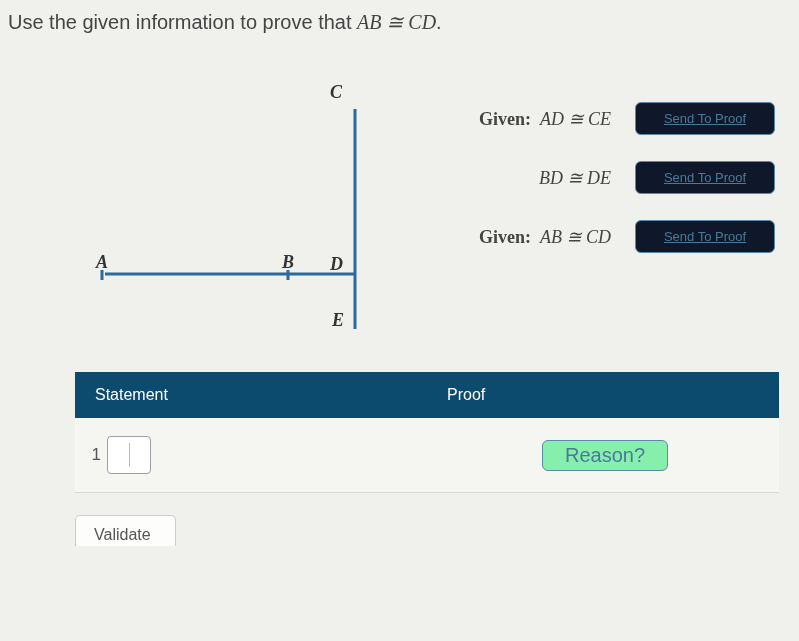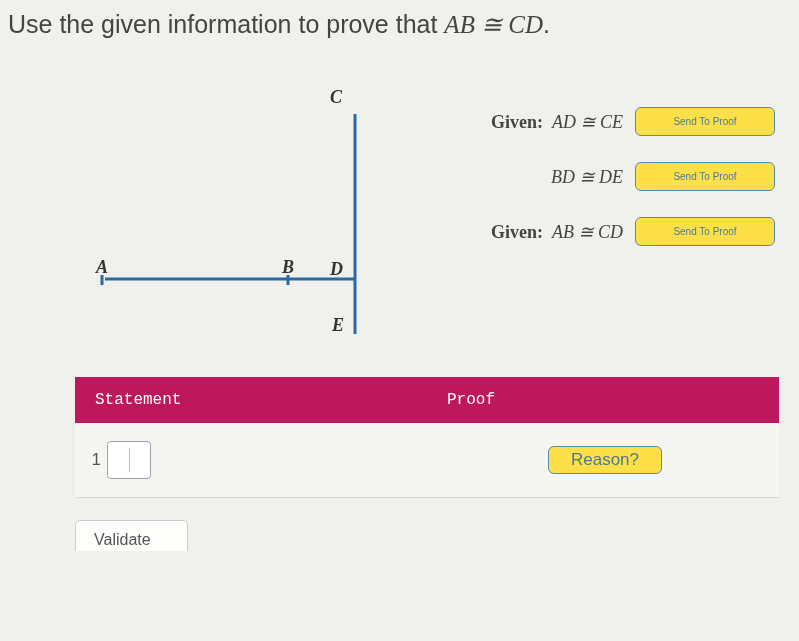--- a/index.html
+++ b/index.html
@@ -7,21 +7,21 @@
       font-family: Arial, Helvetica, sans-serif;
       background: #f0f0ed;
       width: 799px;
       height: 641px;
       overflow: hidden;
       color: #333;
       filter: blur(0.3px);
     }
     .instruction {
       padding: 10px 8px 0 8px;
-      font-size: 25px;
+      font-size: 20px;
       color: #444;
     }
     .instruction .math { font-style: italic; font-family: 'Times New Roman', serif; }
     .content-area {
       display: flex;
       padding: 40px 10px 18px 10px;
       align-items: flex-start;
     }
     .diagram {
       width: 380px;
@@ -40,52 +40,52 @@
     }
     .given-area {
       flex: 1;
       padding-top: 28px;
       padding-left: 10px;
     }
     .given-row {
       display: flex;
       align-items: center;
       justify-content: flex-end;
-      gap: 12px;
+      gap: 24px;
       margin-bottom: 26px;
       padding-right: 14px;
     }
     .given-text {
       font-size: 18px;
       color: #444;
       font-family: 'Times New Roman', serif;
     }
     .given-text .lbl { font-weight: bold; }
     .given-text .math { font-style: italic; }
     .send-btn {
       border: 1.5px solid #5a8aa8;
       border-radius: 6px;
-      background: #fde047;
+      background: #0f172a;
       color: #4a7a98;
       padding: 8px 14px;
-      font-size: 10px;
+      font-size: 13px;
       cursor: pointer;
       font-family: Arial, sans-serif;
       min-width: 140px;
       text-align: center;
+      text-decoration: underline;
     }
     .proof-table {
       margin: 0 20px 0 75px;
     }
     .proof-header {
       display: flex;
-      background: #be185d;
+      background: #0c4a6e;
       color: #fff;
       font-size: 16px;
-      font-family: Liberation Mono, monospace;
     }
     .proof-header .col-stmt {
       flex: 1;
       padding: 14px 20px;
     }
     .proof-header .col-reason {
       flex: 1;
       padding: 14px 20px;
     }
     .proof-row {
@@ -123,37 +123,37 @@
       background: #b8bcc0;
     }
     .reason-cell {
       flex: 1;
       display: flex;
       justify-content: center;
     }
     .reason-btn {
       border: 1.5px solid #5a8aa8;
       border-radius: 6px;
-      background: #fde047;
+      background: #86efac;
       color: #4a7a98;
       padding: 3px 22px;
-      font-size: 17px;
+      font-size: 20px;
       cursor: pointer;
     }
     .validate-area {
       margin: 22px 0 0 75px;
     }
     .validate-btn {
       background: #fdfdfb;
       border-top: 1px solid #ccc;
       border-left: 1px solid #ccc;
       border-right: 1px solid #ccc;
       border-bottom: none;
       border-radius: 5px 5px 0 0;
-      padding: 10px 36px 2px 18px;
+      padding: 10px 24px 2px 18px;
       font-size: 16px;
       color: #555;
       cursor: pointer;
     }
   </style>
 </head>
 <body>
 
 <div class="instruction">
   <span>Use the given information to prove that </span><span class="math">AB&nbsp;≅&nbsp;CD</span><span>.</span>

